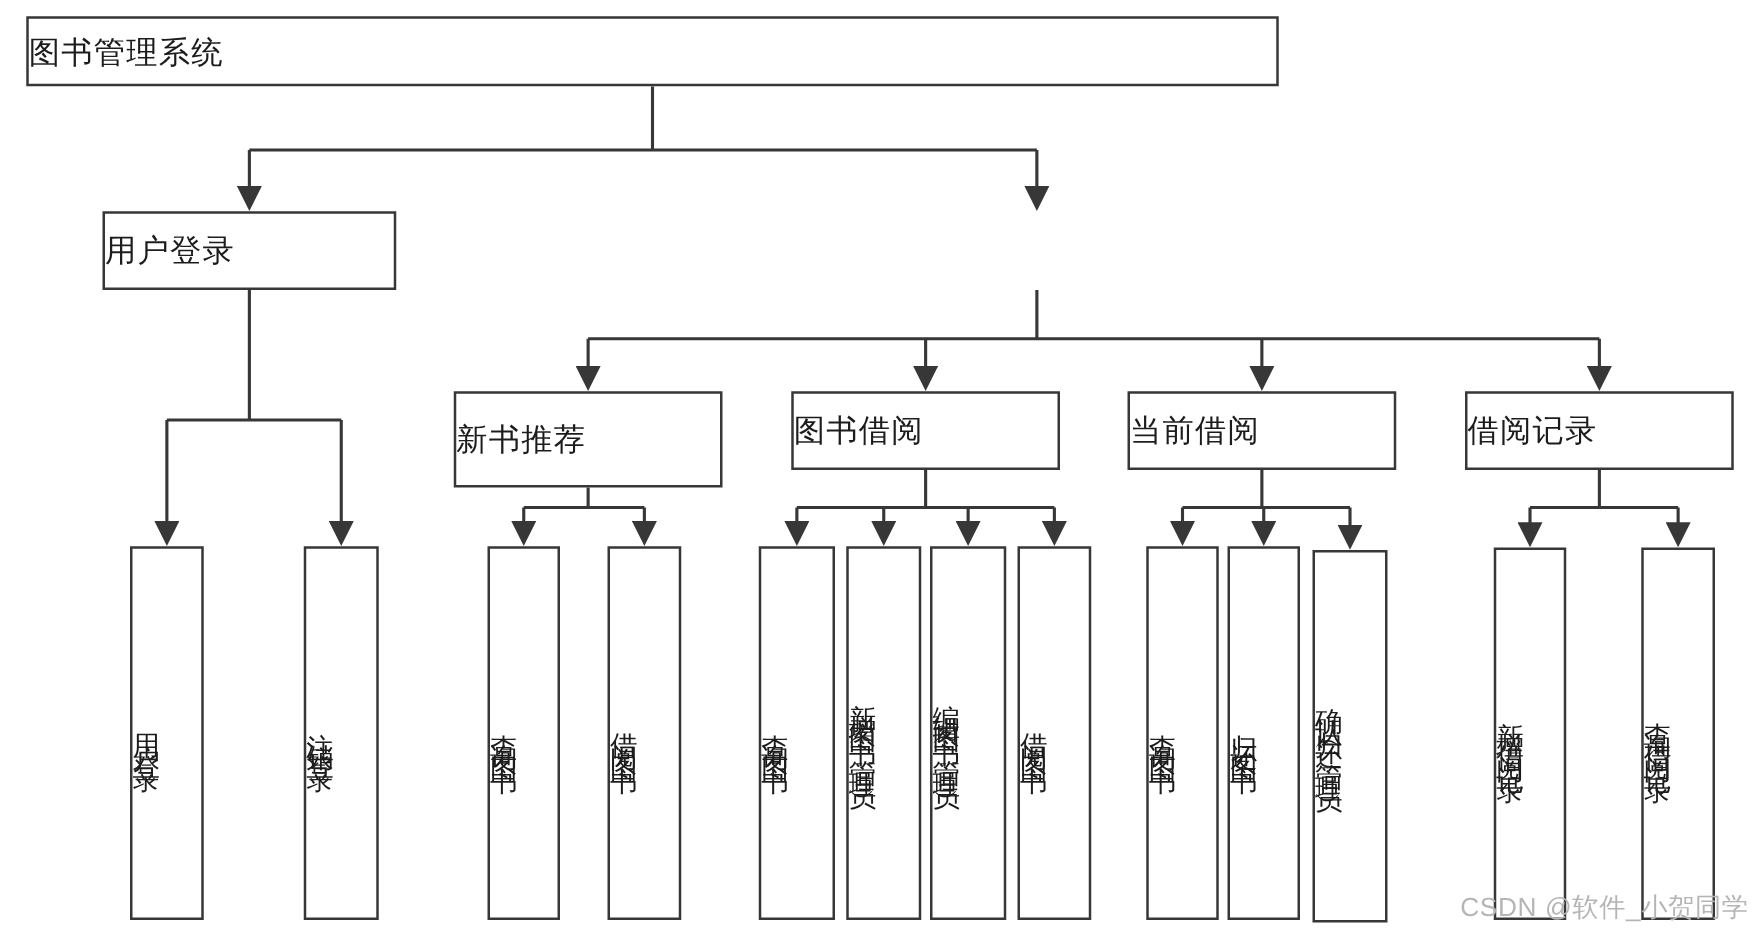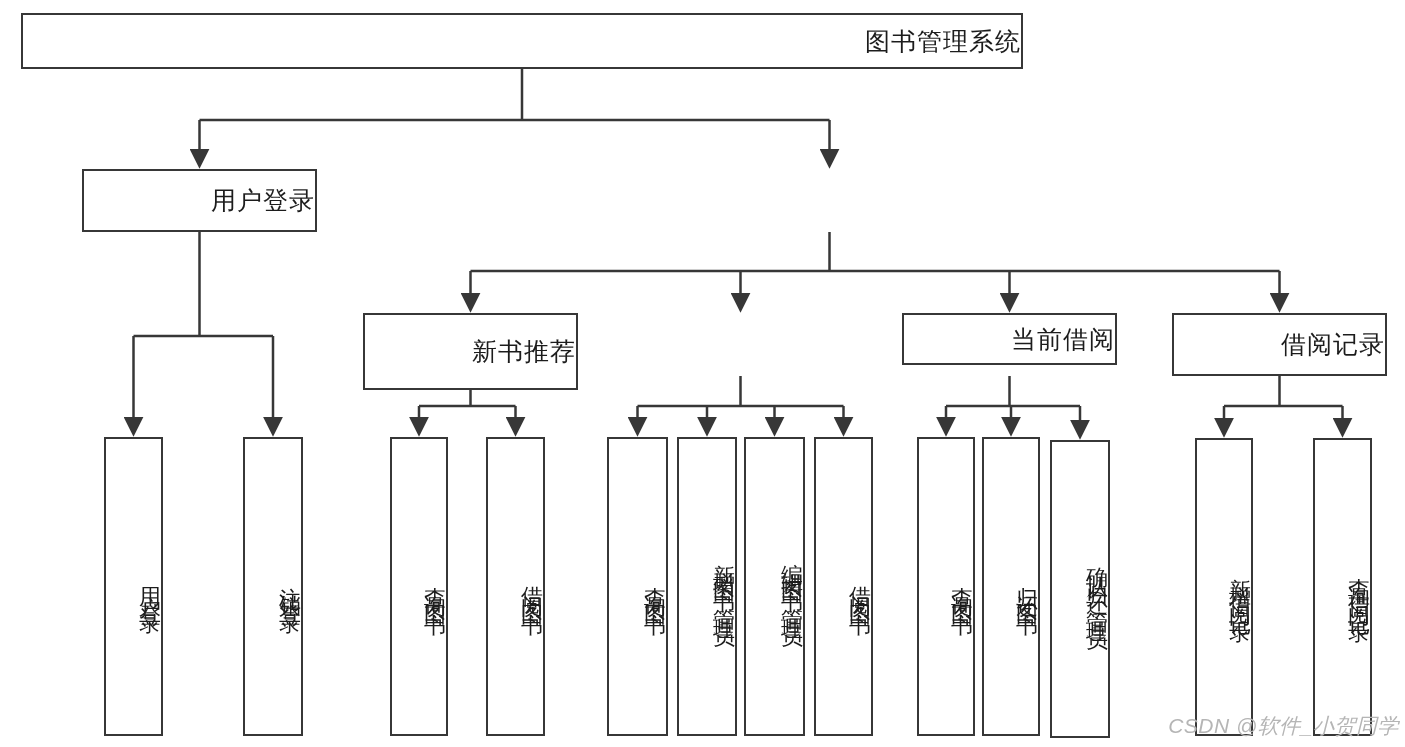--- a/index.html
+++ b/index.html
@@ -24,21 +24,21 @@
     height: 747px;
     pointer-events: none;
   }
   .node {
     position: absolute;
     box-sizing: border-box;
     background: #ffffff;
     border: 2px solid #373737;
     display: flex;
     align-items: center;
-    justify-content: flex-end;
+    justify-content: flex-start;
     z-index: 1;
   }
   .hbox .label {
     font-size: 25px;
     letter-spacing: 1px;
     color: #1c1c1c;
     white-space: nowrap;
   }
   .vbox .label {
     writing-mode: vertical-rl;
@@ -51,21 +51,20 @@
   }
   .watermark {
     position: absolute;
     right: 6px;
     top: 712px;
     font-size: 21px;
     color: #b5b5b5;
     letter-spacing: 0.5px;
     white-space: nowrap;
     z-index: 3;
-    font-style: italic;
   }
   svg path.wire {
     stroke: #373737;
     stroke-width: 2.5;
     fill: none;
   }
   svg .arrowhead {
     fill: #373737;
   }
 </style>
@@ -119,21 +118,24 @@
     <span class="label">图书管理系统</span>
   </div>
 
   <div class="node hbox" style="left:82px; top:169px; width:235px; height:63px;">
     <span class="label">用户登录</span>
   </div>
 
   <div class="node hbox" style="left:363px; top:313px; width:215px; height:77px;">
     <span class="label">新书推荐</span>
   </div>
-  <div class="node hbox" style="left:902px; top:313px; width:215px; height:52px;font-family:Liberation Serif, serif;">
+  <div class="node hbox" style="left:633px; top:313px; width:215px; height:63px;">
+    <span class="label">图书借阅</span>
+  </div>
+  <div class="node hbox" style="left:902px; top:313px; width:215px; height:63px;font-family:Liberation Serif, serif;">
     <span class="label">当前借阅</span>
   </div>
   <div class="node hbox" style="left:1172px; top:313px; width:215px; height:63px;">
     <span class="label">借阅记录</span>
   </div>
 
   <div class="node vbox" style="left:104px; top:437px; width:59px; height:299px;">
     <span class="label">用户登录</span>
   </div>
   <div class="node vbox" style="left:243px; top:437px; width:60px; height:299px;">

